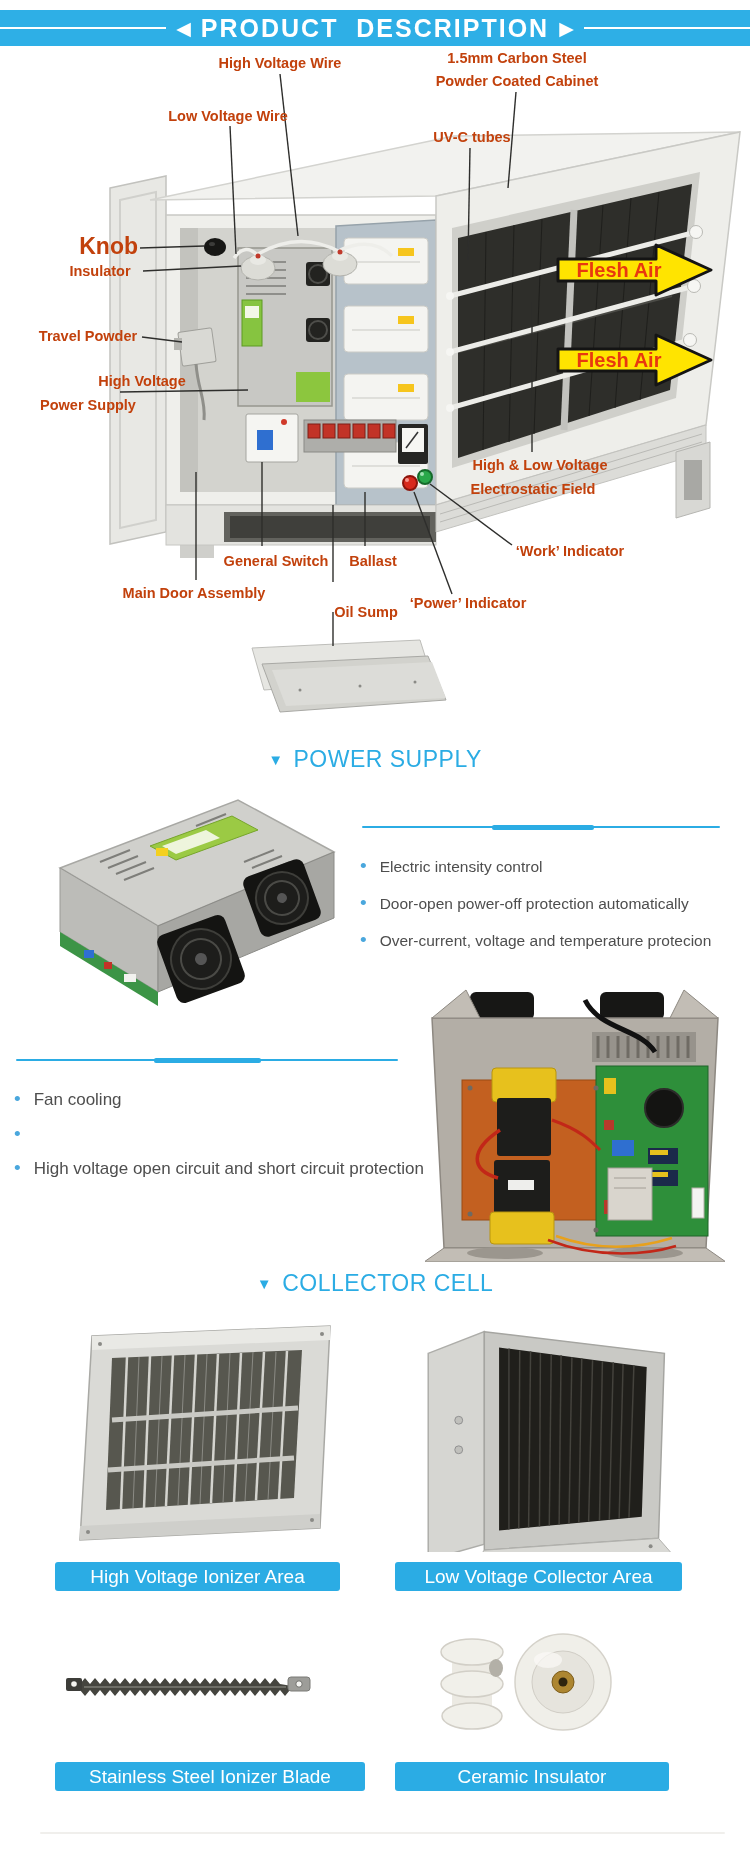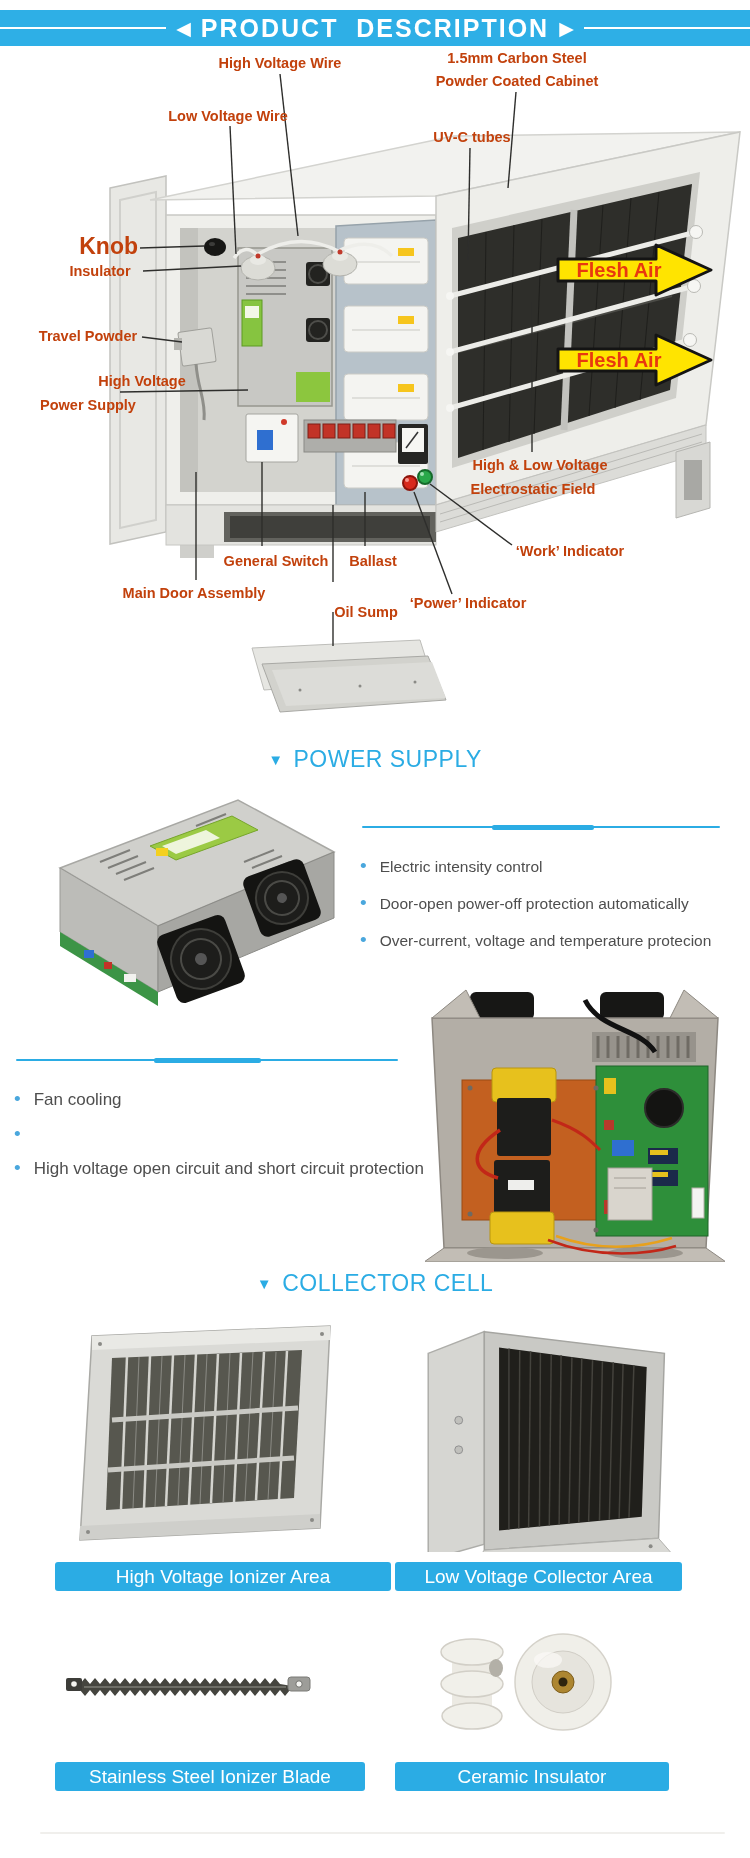--- a/index.html
+++ b/index.html
@@ -450,21 +450,21 @@
         <line x1="601" y1="1360" x2="598" y2="1522"></line>
       <line x1="612" y1="1361" x2="608" y2="1521"></line>
         <line x1="622" y1="1363" x2="618" y2="1520"></line>
       <line x1="633" y1="1364" x2="628" y2="1519"></line>
     </g>
     <polygon points="481,1552 658,1540 672,1556 468,1568" fill="#d9d9d5" stroke="#b0b0ac"></polygon>
     <circle cx="490" cy="1558" r="2" fill="#8a8a86"></circle>
       <circle cx="650" cy="1548" r="2" fill="#8a8a86"></circle>
   </svg>
 
-  <div class="cap" style="left:55px;top:1562px;width:336px;">High Voltage Ionizer Area</div>
+  <div class="cap" style="left:55px;top:1562px;width:285px;">High Voltage Ionizer Area</div>
   <div class="cap" style="left:395px;top:1562px;width:287px;">Low Voltage Collector Area</div>
 
   <svg class="abs" style="left:60px;top:1660px;" width="262" height="44" viewBox="60 1660 262 44">
     <path d="M80,1684 l5,-6 l5,6 l5,-6 l5,6 l5,-6 l5,6 l5,-6 l5,6 l5,-6 l5,6 l5,-6 l5,6 l5,-6 l5,6 l5,-6 l5,6 l5,-6 l5,6 l5,-6 l5,6 l5,-6 l5,6 l5,-6 l5,6 l5,-6 l5,6 l5,-6 l5,6 l5,-6 l5,6 l5,-6 l5,6 l5,-6 l5,6 l5,-6 l5,6 l5,-6 l5,6 l5,-6 l5,6 L292,1686 L290,1690 l-5,6 l-5,-6 l-5,6 l-5,-6 l-5,6 l-5,-6 l-5,6 l-5,-6 l-5,6 l-5,-6 l-5,6 l-5,-6 l-5,6 l-5,-6 l-5,6 l-5,-6 l-5,6 l-5,-6 l-5,6 l-5,-6 l-5,6 l-5,-6 l-5,6 l-5,-6 l-5,6 l-5,-6 l-5,6 l-5,-6 l-5,6 l-5,-6 l-5,6 l-5,-6 l-5,6 l-5,-6 l-5,6 l-5,-6 l-5,6 l-5,-6 l-5,6 l-5,-6 l-5,6 l-5,-6 Z" fill="#45453f"></path>
     <line x1="84" y1="1687" x2="286" y2="1687" stroke="#7c7c76" stroke-width="1.5"></line>
     <rect x="66" y="1678" width="16" height="13" rx="2" fill="#3d3d39"></rect>
     <circle cx="74" cy="1684" r="2.8" fill="#f4f4f1"></circle>
     <rect x="288" y="1677" width="22" height="14" rx="3" fill="#9d9d99" stroke="#7b7b77"></rect>
     <circle cx="299" cy="1684" r="3.2" fill="#f4f4f1" stroke="#6f6f6b"></circle>
   </svg>

